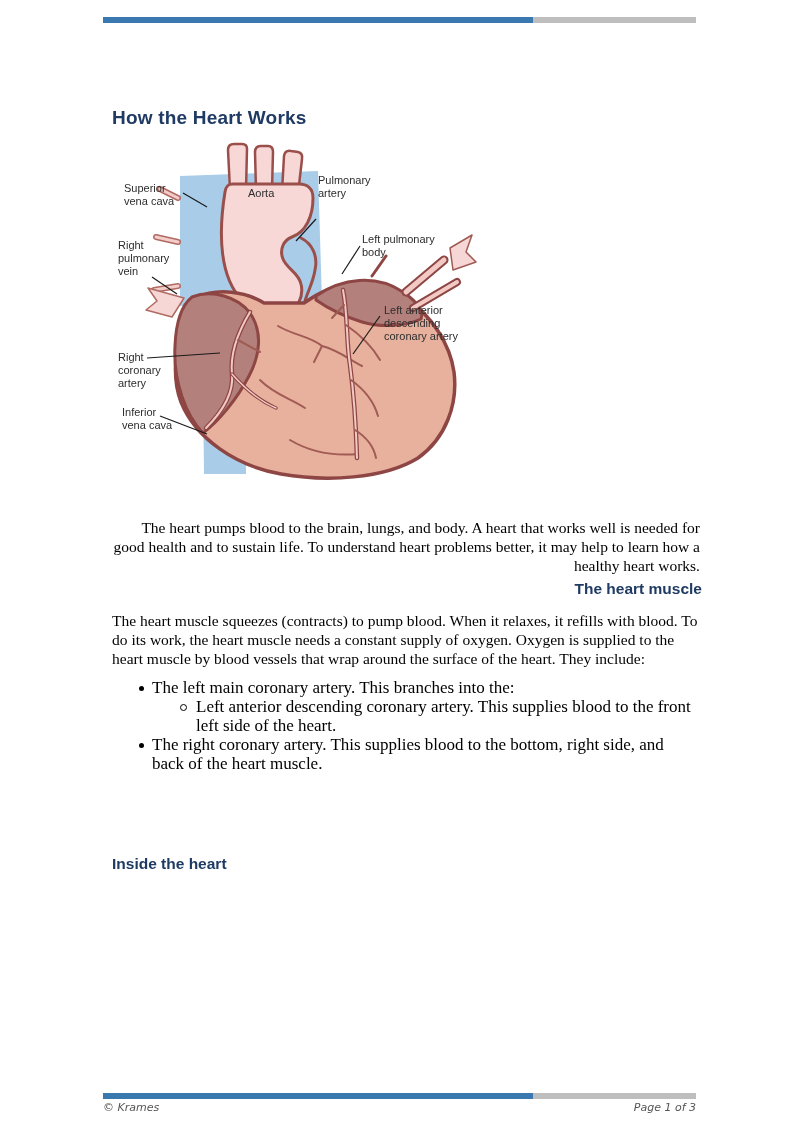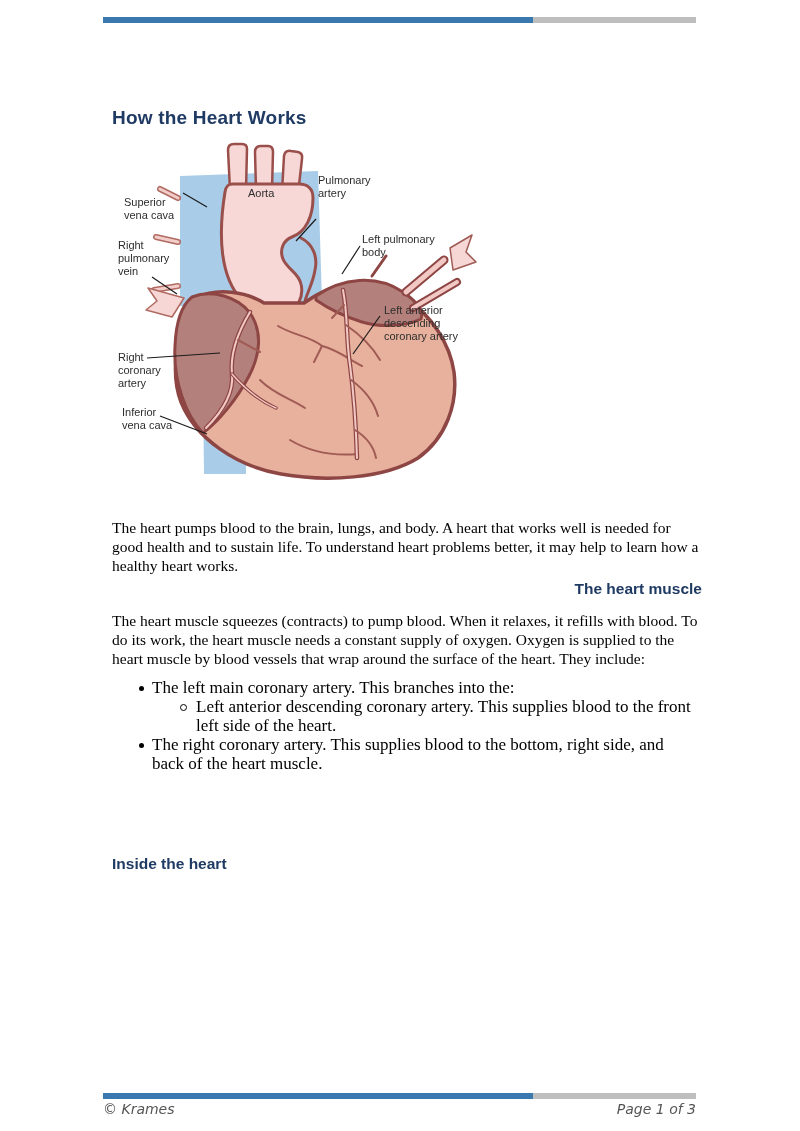--- a/index.html
+++ b/index.html
@@ -24,55 +24,55 @@
     font-family:"Liberation Sans", sans-serif; font-weight:700;
     font-size:15.5px; color:#1F3A63;
   }
   .h-muscle { top:567px;text-align:right; }
   .h-inside { top:842px; }
 
   .body-text {
     position:absolute; left:112px; width:588px;
     font-size:15.5px; line-height:19px; color:#000000;
   }
-  .p-intro  { top:502px; }
+  .p-intro  { top:502px;text-align:right; }
   .p-muscle { top:595px; }
 
   .list-block { position:absolute; left:112px; top:678px; width:588px;
     font-size:17px; line-height:19px; color:#000; }
   ul.l1, ul.l2 { list-style:none; margin:0; padding:0; }
   ul.l1 > li { position:relative; padding-left:40px; }
   ul.l1 > li::before { content:""; position:absolute; left:27px; top:8px;
     width:5px; height:5px; background:#000; border-radius:50%; }
   ul.l2 > li { position:relative; padding-left:44px; }
   ul.l2 > li::before { content:""; position:absolute; left:28px; top:7px;
     width:5px; height:5px; border:1.4px solid #000; border-radius:50%; background:transparent; box-sizing:content-box; }
 
   
   .diagram { position:absolute; left:110px; top:140px; width:372px; height:342px; }
   .diagram svg { position:absolute; left:0; top:0; }
   .diag-label {
     position:absolute; font-family:"Liberation Sans", sans-serif;
     font-size:11px; line-height:13px; color:#2d2d2d; white-space:pre-line;
   }
-  .lbl-svc  { left:14px;  top:56px;  }
+  .lbl-svc  { left:14px;  top:42px;  }
   .lbl-aorta{ left:138px; top:47px;  }
   .lbl-pa   { left:208px; top:34px;  }
   .lbl-lpv  { left:252px; top:93px;  }
   .lbl-rpv  { left:8px;   top:99px;  }
   .lbl-lad  { left:274px; top:164px; }
   .lbl-rca  { left:8px;   top:211px; }
   .lbl-ivc  { left:12px;  top:266px; }
 
   
   .footer-row {
     position:absolute; left:103px; top:1101px; width:593px;
     display:flex; justify-content:space-between;
     font-family:"DejaVu Sans", sans-serif; font-style:italic;
-    font-size:14px; color:#555555;
+    font-size:11px; color:#555555;
   }
 </style>
 </head>
 <body>
 
 <div class="page">
 
   <div class="rule rule-top">
     <div class="blue"></div>
     <div class="gray"></div>

